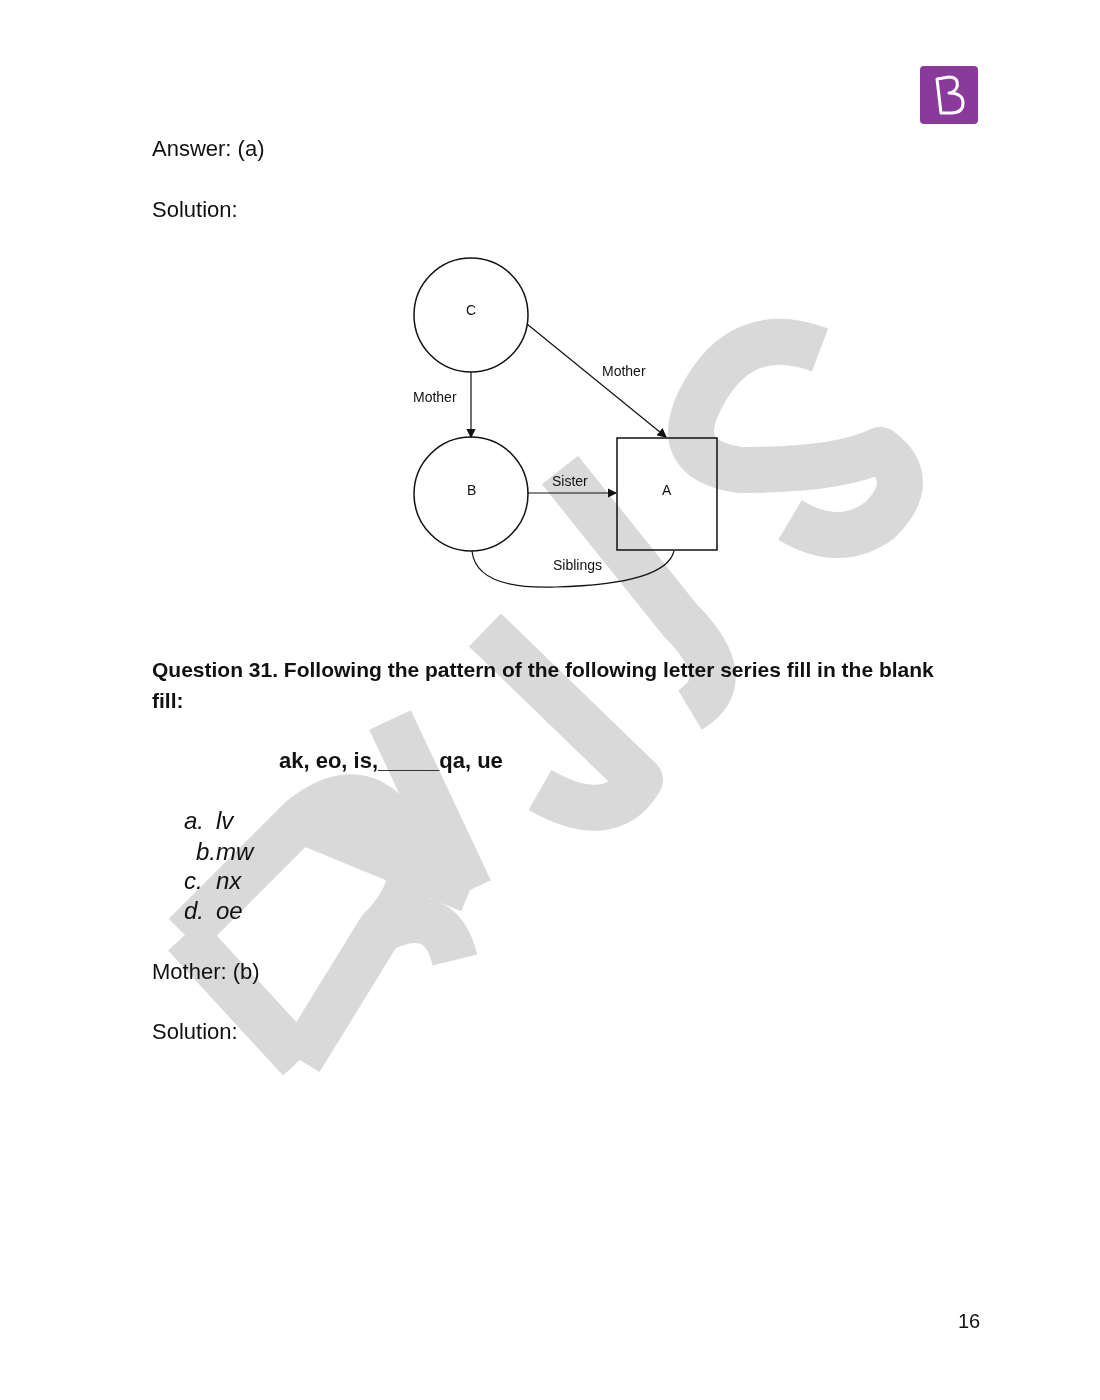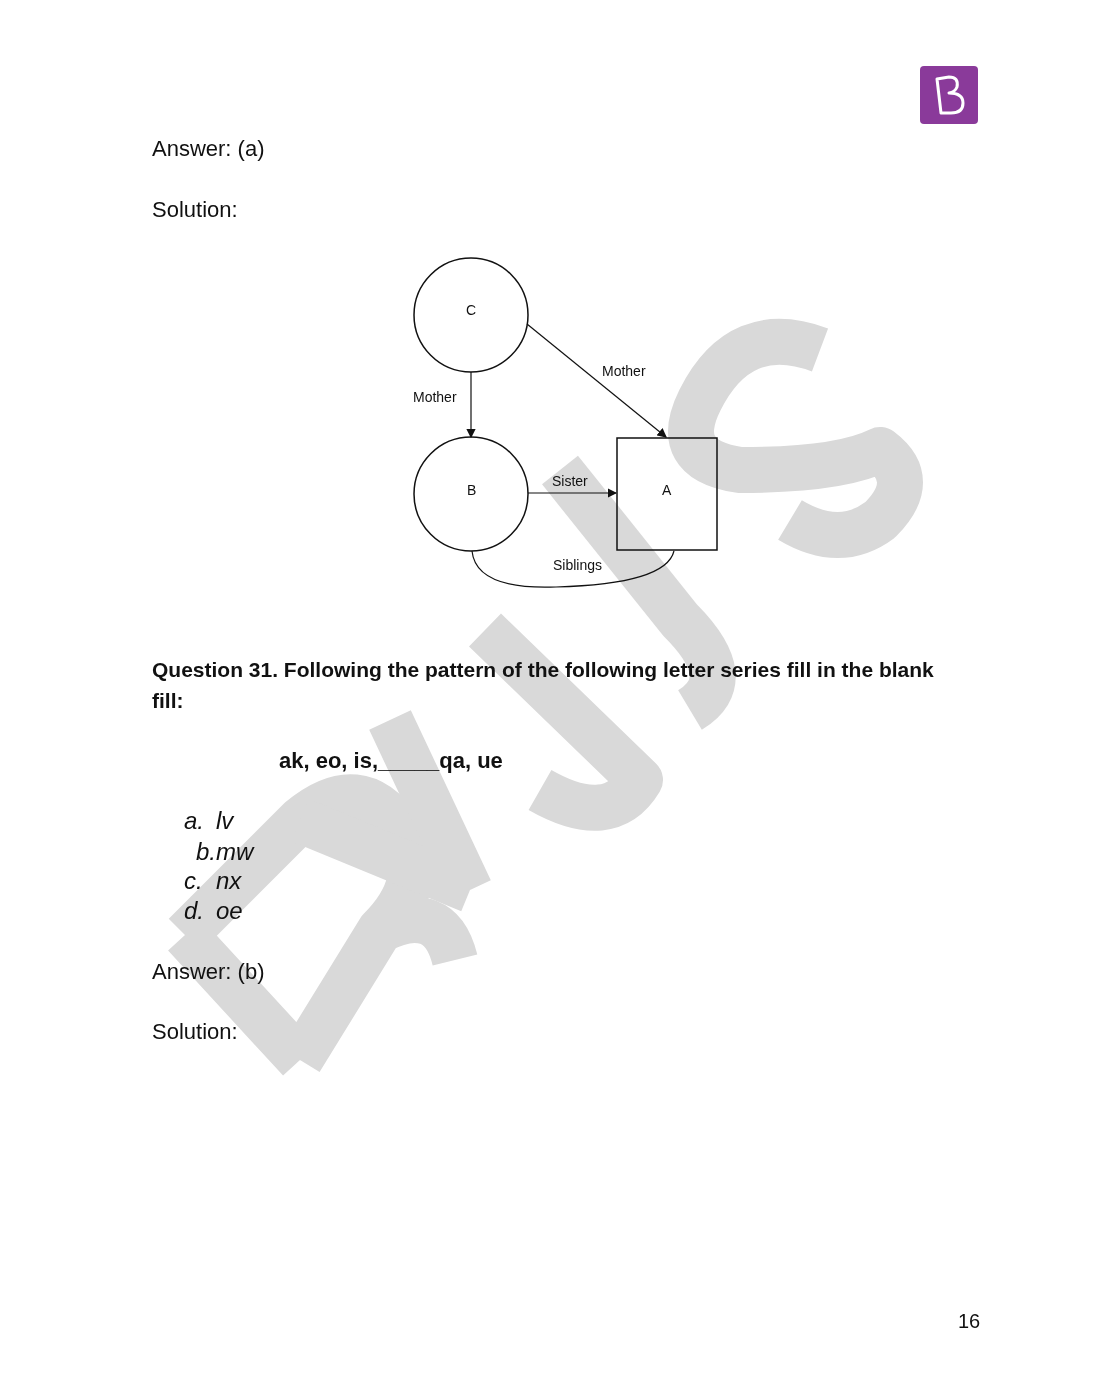--- a/index.html
+++ b/index.html
@@ -86,17 +86,17 @@
   <div class="opt" style="left:168px; top:839px;text-align:right;">
     <span class="lbl">b.</span><span>mw</span>
   </div>
   <div class="opt" style="left:168px; top:868px;">
     <span class="lbl">c.</span><span>nx</span>
   </div>
   <div class="opt" style="left:168px; top:898px;">
     <span class="lbl">d.</span><span>oe</span>
   </div>
 
-  <div class="text" style="left:136px; top:959px;">Answer: (b)</div>
+  <div class="text" style="left:136px; top:959px;">Mother: (b)</div>
   <div class="text" style="left:136px; top:1019px;">Solution:</div>
 
   <div class="pagenum">16</div>
 </div>
 
 </body></html>

